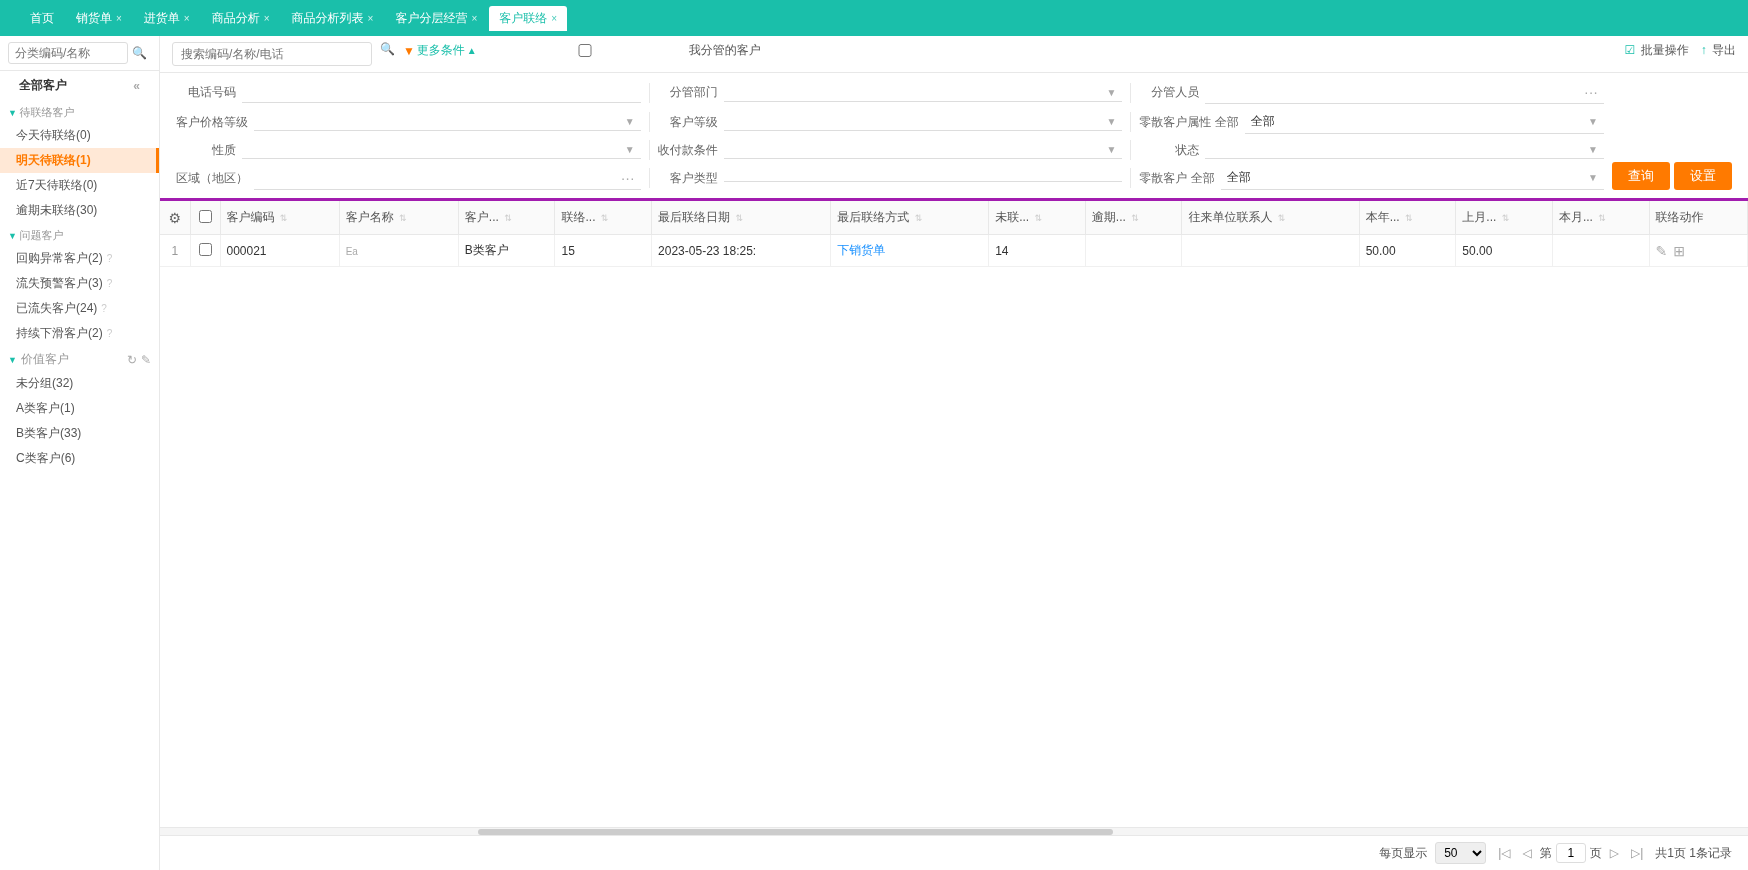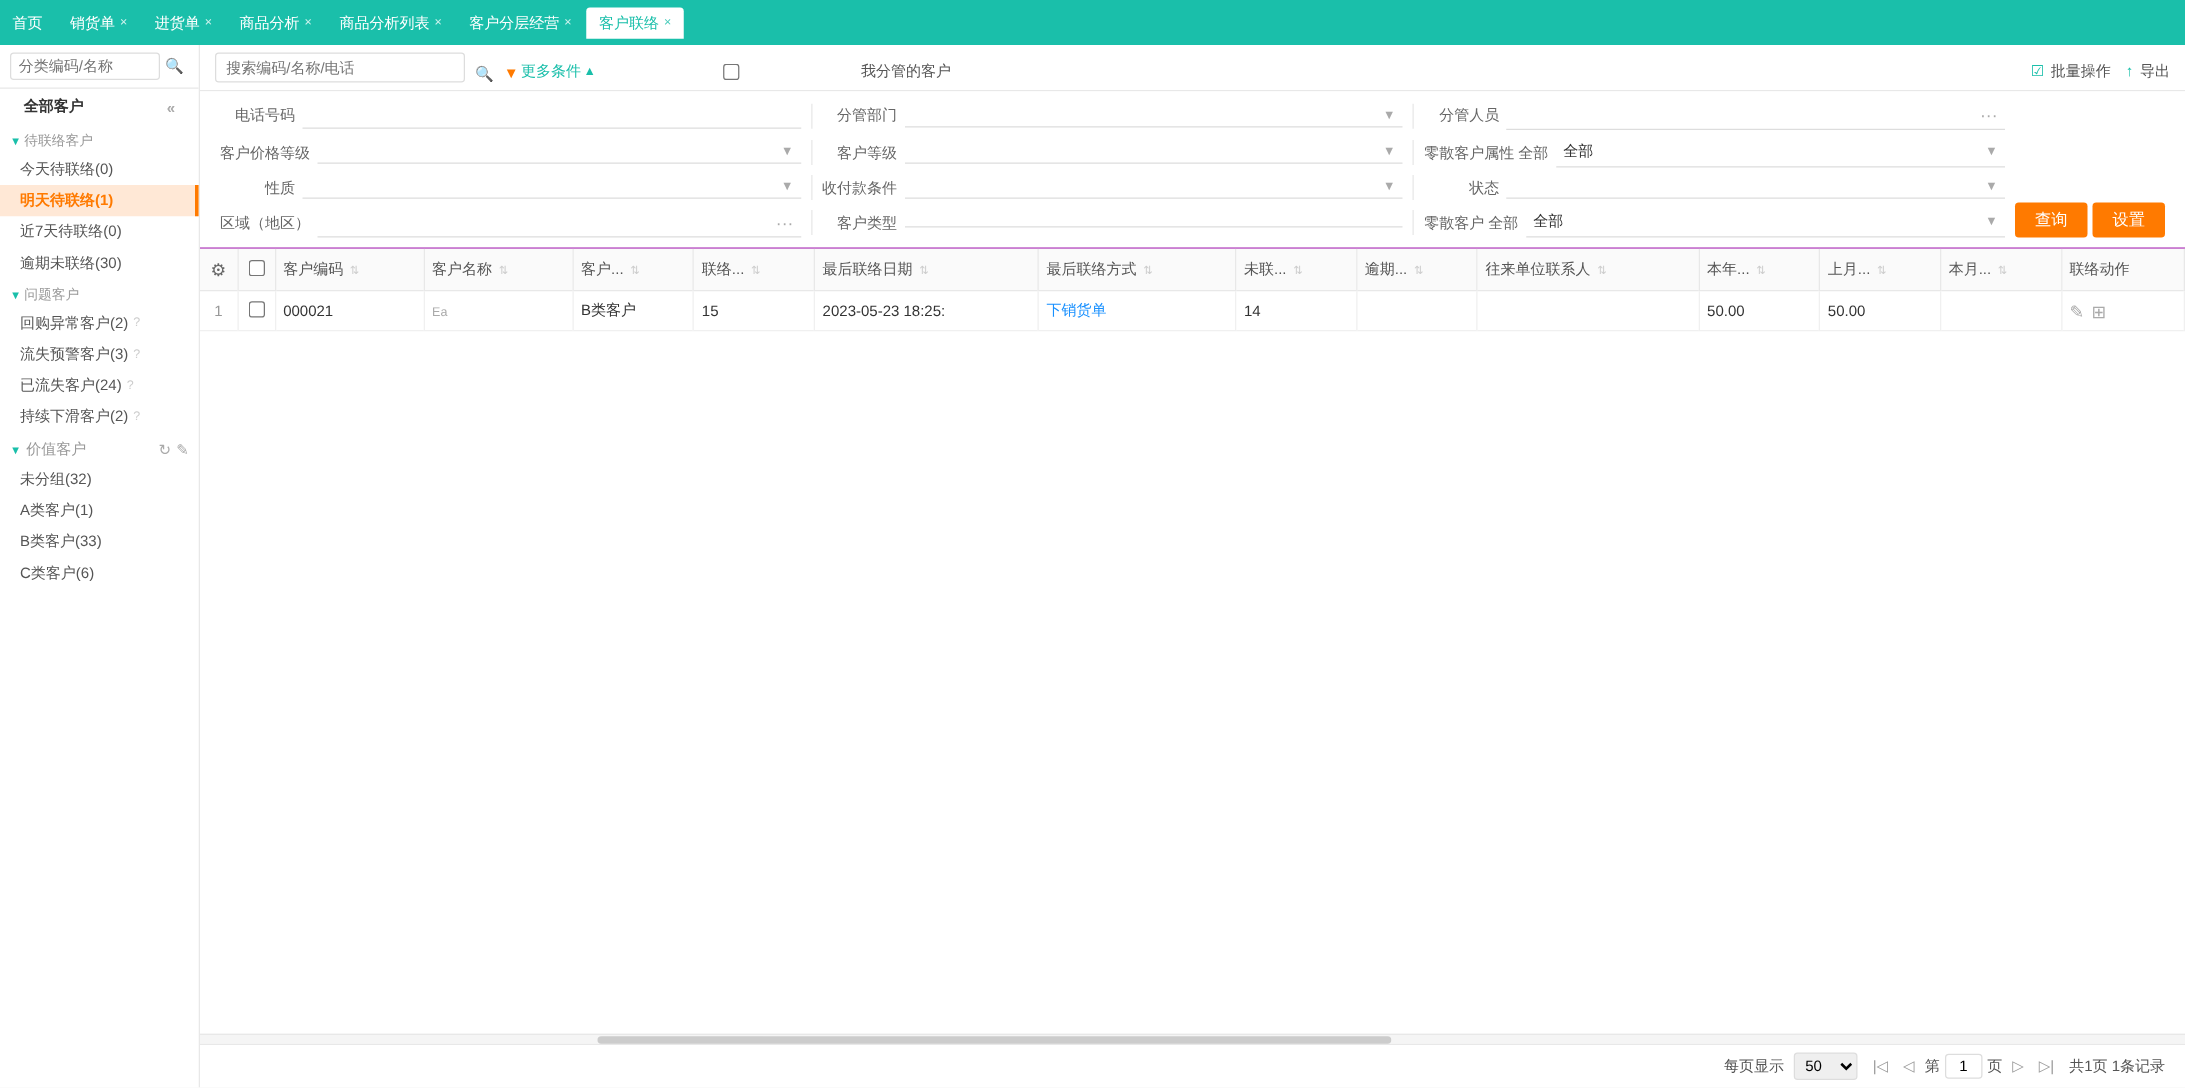--- a/index.html
+++ b/index.html
@@ -4,21 +4,21 @@
   <style>
     * { box-sizing: border-box; margin: 0; padding: 0; font-family: 'Microsoft YaHei', Arial, sans-serif; font-size: 12px; }
     body { background: #f5f5f5; overflow: hidden; }
 
     
     .top-nav {
       background: #1abfaa;
       height: 36px;
       display: flex;
       align-items: center;
-      padding: 0 0;
+      padding: 0 20px;
       gap: 2px;
     }
     .nav-item {
       color: #fff;
       padding: 4px 10px;
       cursor: pointer;
       border-radius: 3px 3px 0 0;
       font-size: 13px;
       white-space: nowrap;
       display: flex;
@@ -98,21 +98,21 @@
       flex-direction: column;
       overflow: hidden;
     }
 
     
     .filter-toolbar {
       background: #fff;
       border-bottom: 1px solid #e8e8e8;
       padding: 6px 12px;
       display: flex;
-      align-items: flex-end;
+      align-items: flex-start;
       gap: 8px;
     }
     .filter-toolbar input {
       border: 1px solid #ddd;
       border-radius: 3px;
       padding: 4px 8px;
       width: 200px;
       font-size: 12px;
       outline: none;
       color: #aaa;
@@ -124,21 +124,21 @@
       align-items: center;
       gap: 2px;
       font-size: 12px;
     }
     .filter-checkbox { display: flex; align-items: center; gap: 4px; color: #555; }
     .filter-right { margin-left: auto; display: flex; align-items: center; gap: 12px; color: #1abfaa; cursor: pointer; font-size: 12px; }
 
     
     .adv-filter {
       background: #fff;
-      border-bottom: 1px solid #a21caf;
+      border-bottom: 3px solid #a21caf;
       padding: 8px 16px;
     }
     .adv-filter-row {
       display: flex;
       align-items: center;
       gap: 8px;
       margin-bottom: 6px;
     }
     .adv-filter-row:last-child { margin-bottom: 0; }
     .filter-field {

